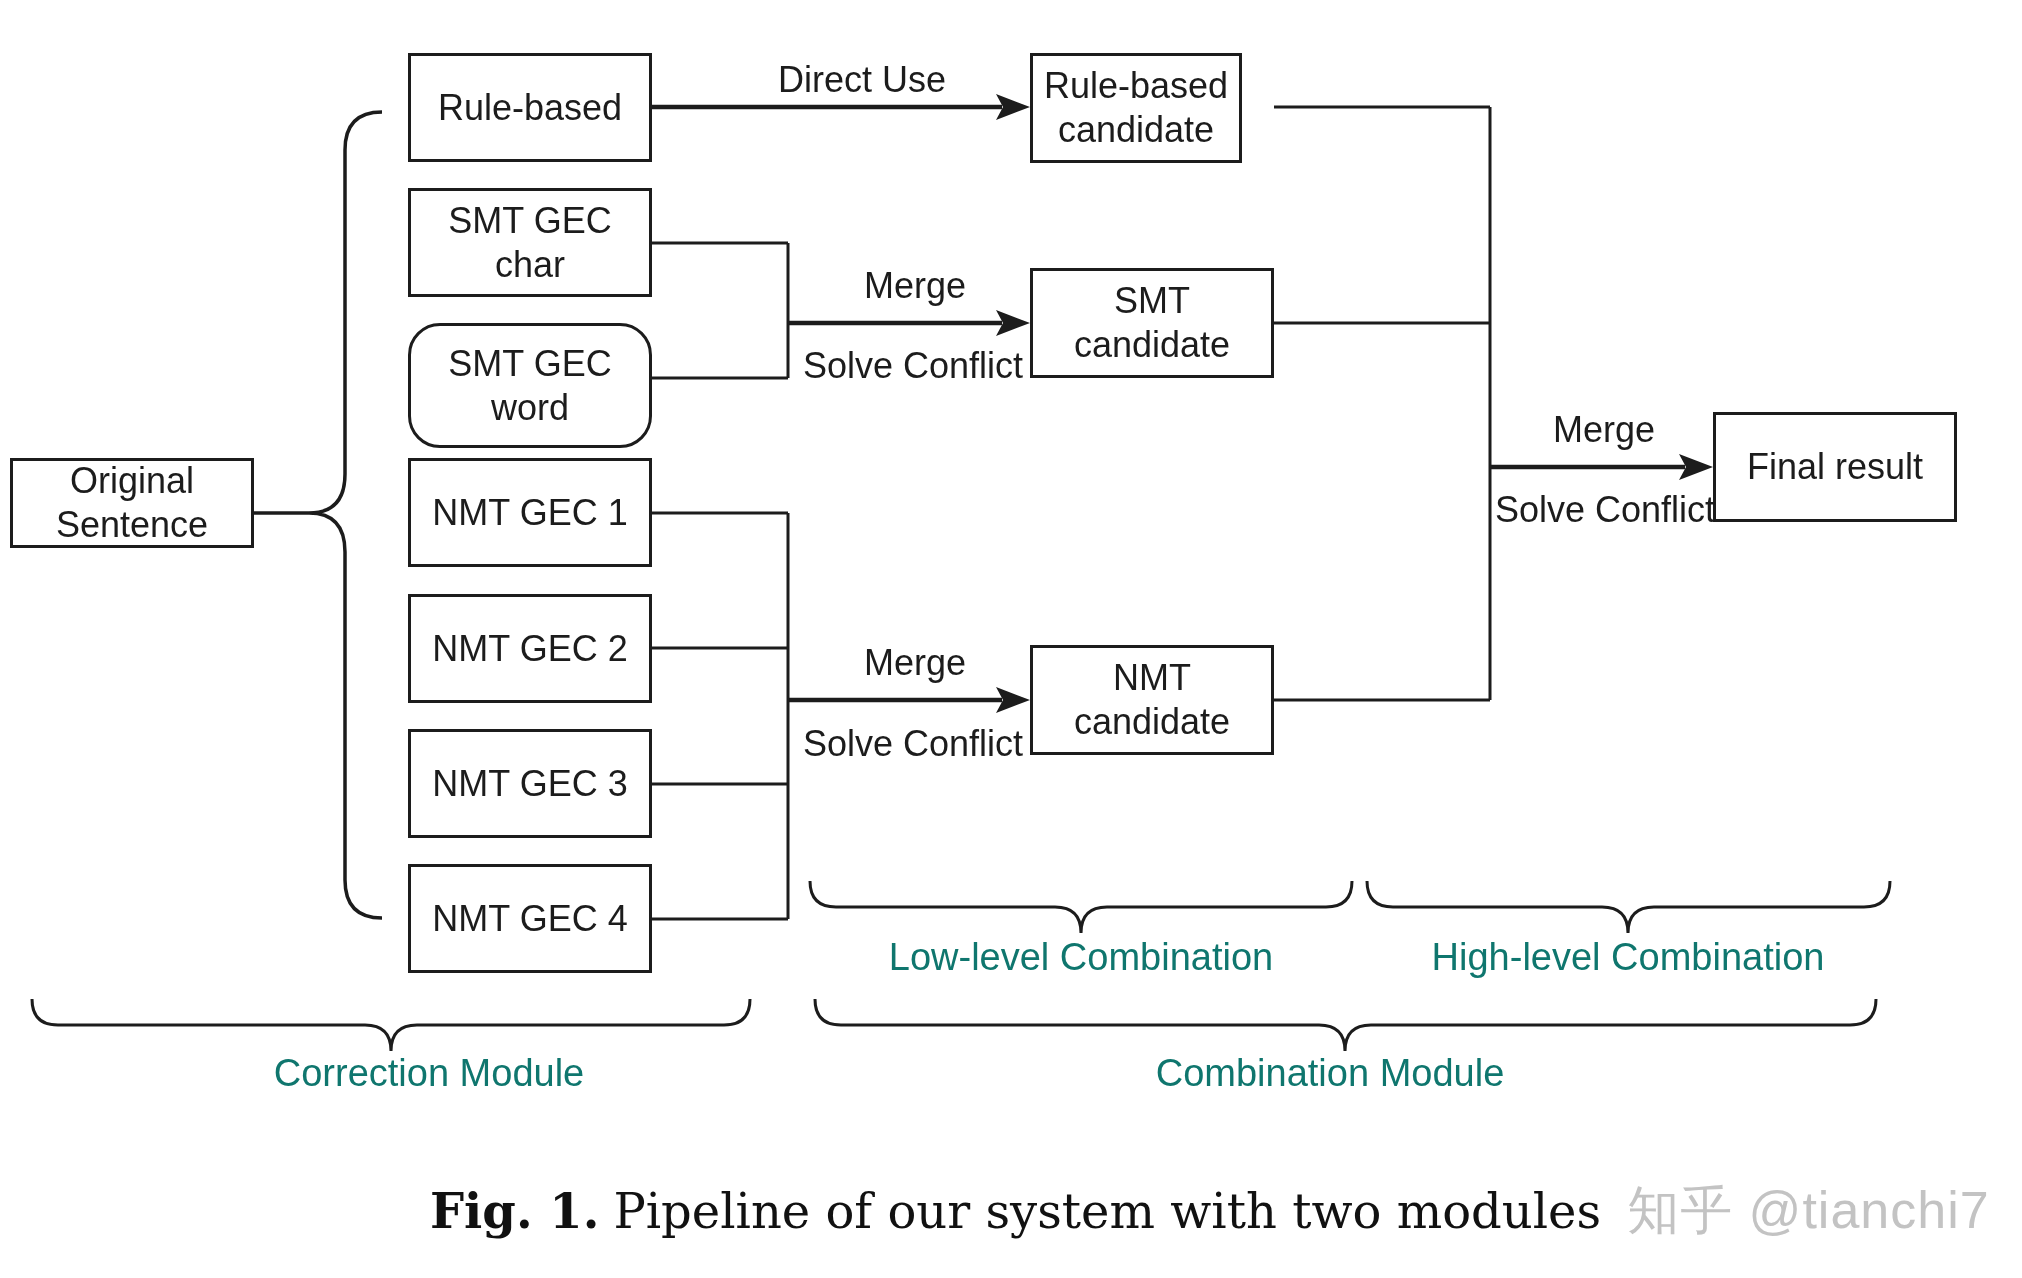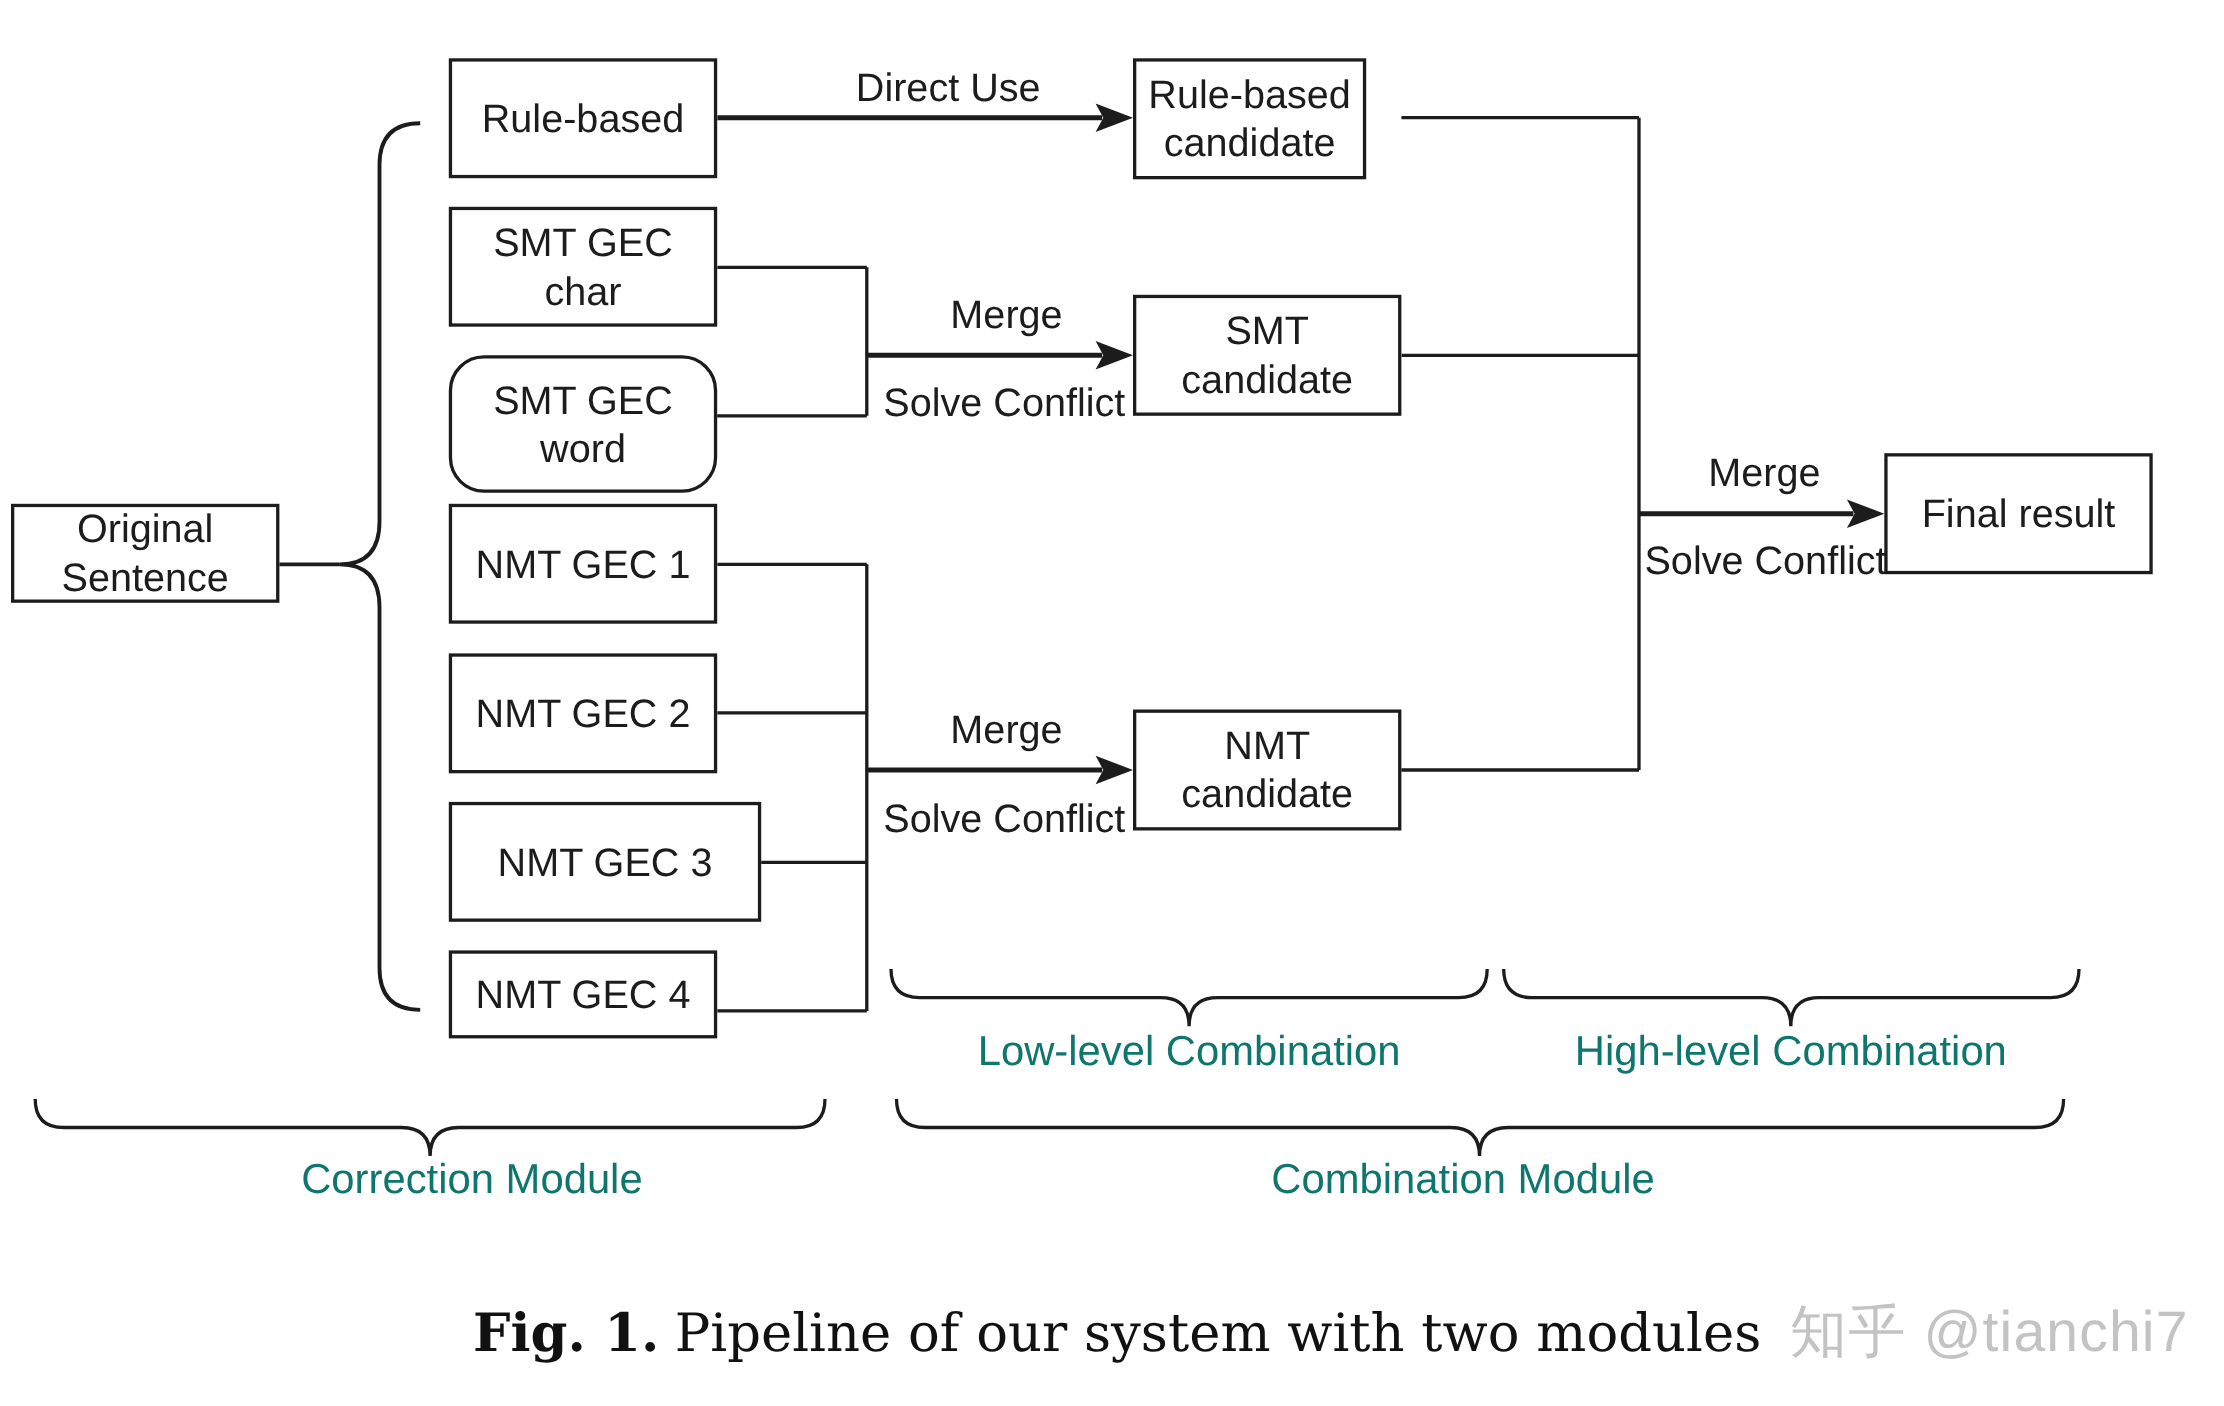--- a/index.html
+++ b/index.html
@@ -60,22 +60,22 @@
   <path stroke-width="3" d="M815,999 Q815,1025 841,1025 L1319,1025 Q1345,1025 1345,1051 Q1345,1025 1371,1025 L1850,1025 Q1876,1025 1876,999"></path>
 </svg>
 
 <div class="node" style="left:10px;top:458px;width:244px;height:90px;">Original Sentence</div>
 
 <div class="node" style="left:408px;top:53px;width:244px;height:109px;">Rule-based</div>
 <div class="node" style="left:408px;top:188px;width:244px;height:109px;">SMT GEC char</div>
 <div class="node" style="left:408px;top:323px;width:244px;height:125px;border-radius:32px;">SMT GEC word</div>
 <div class="node" style="left:408px;top:458px;width:244px;height:109px;">NMT GEC 1</div>
 <div class="node" style="left:408px;top:594px;width:244px;height:109px;">NMT GEC 2</div>
-<div class="node" style="left:408px;top:729px;width:284px;height:109px;">NMT GEC 3</div>
-<div class="node" style="left:408px;top:864px;width:244px;height:80px;">NMT GEC 4</div>
+<div class="node" style="left:408px;top:729px;width:244px;height:109px;">NMT GEC 3</div>
+<div class="node" style="left:408px;top:864px;width:244px;height:109px;">NMT GEC 4</div>
 
 <div class="node" style="left:1030px;top:53px;width:212px;height:110px;">Rule-based candidate</div>
 <div class="node" style="left:1030px;top:268px;width:244px;height:110px;">SMT candidate</div>
 <div class="node" style="left:1030px;top:645px;width:244px;height:110px;">NMT candidate</div>
 
 <div class="node" style="left:1713px;top:412px;width:244px;height:110px;">Final result</div>
 
 <div class="edge-label" style="left:862px;top:80px;">Direct Use</div>
 
 <div class="edge-label" style="left:915px;top:286px;">Merge</div>

